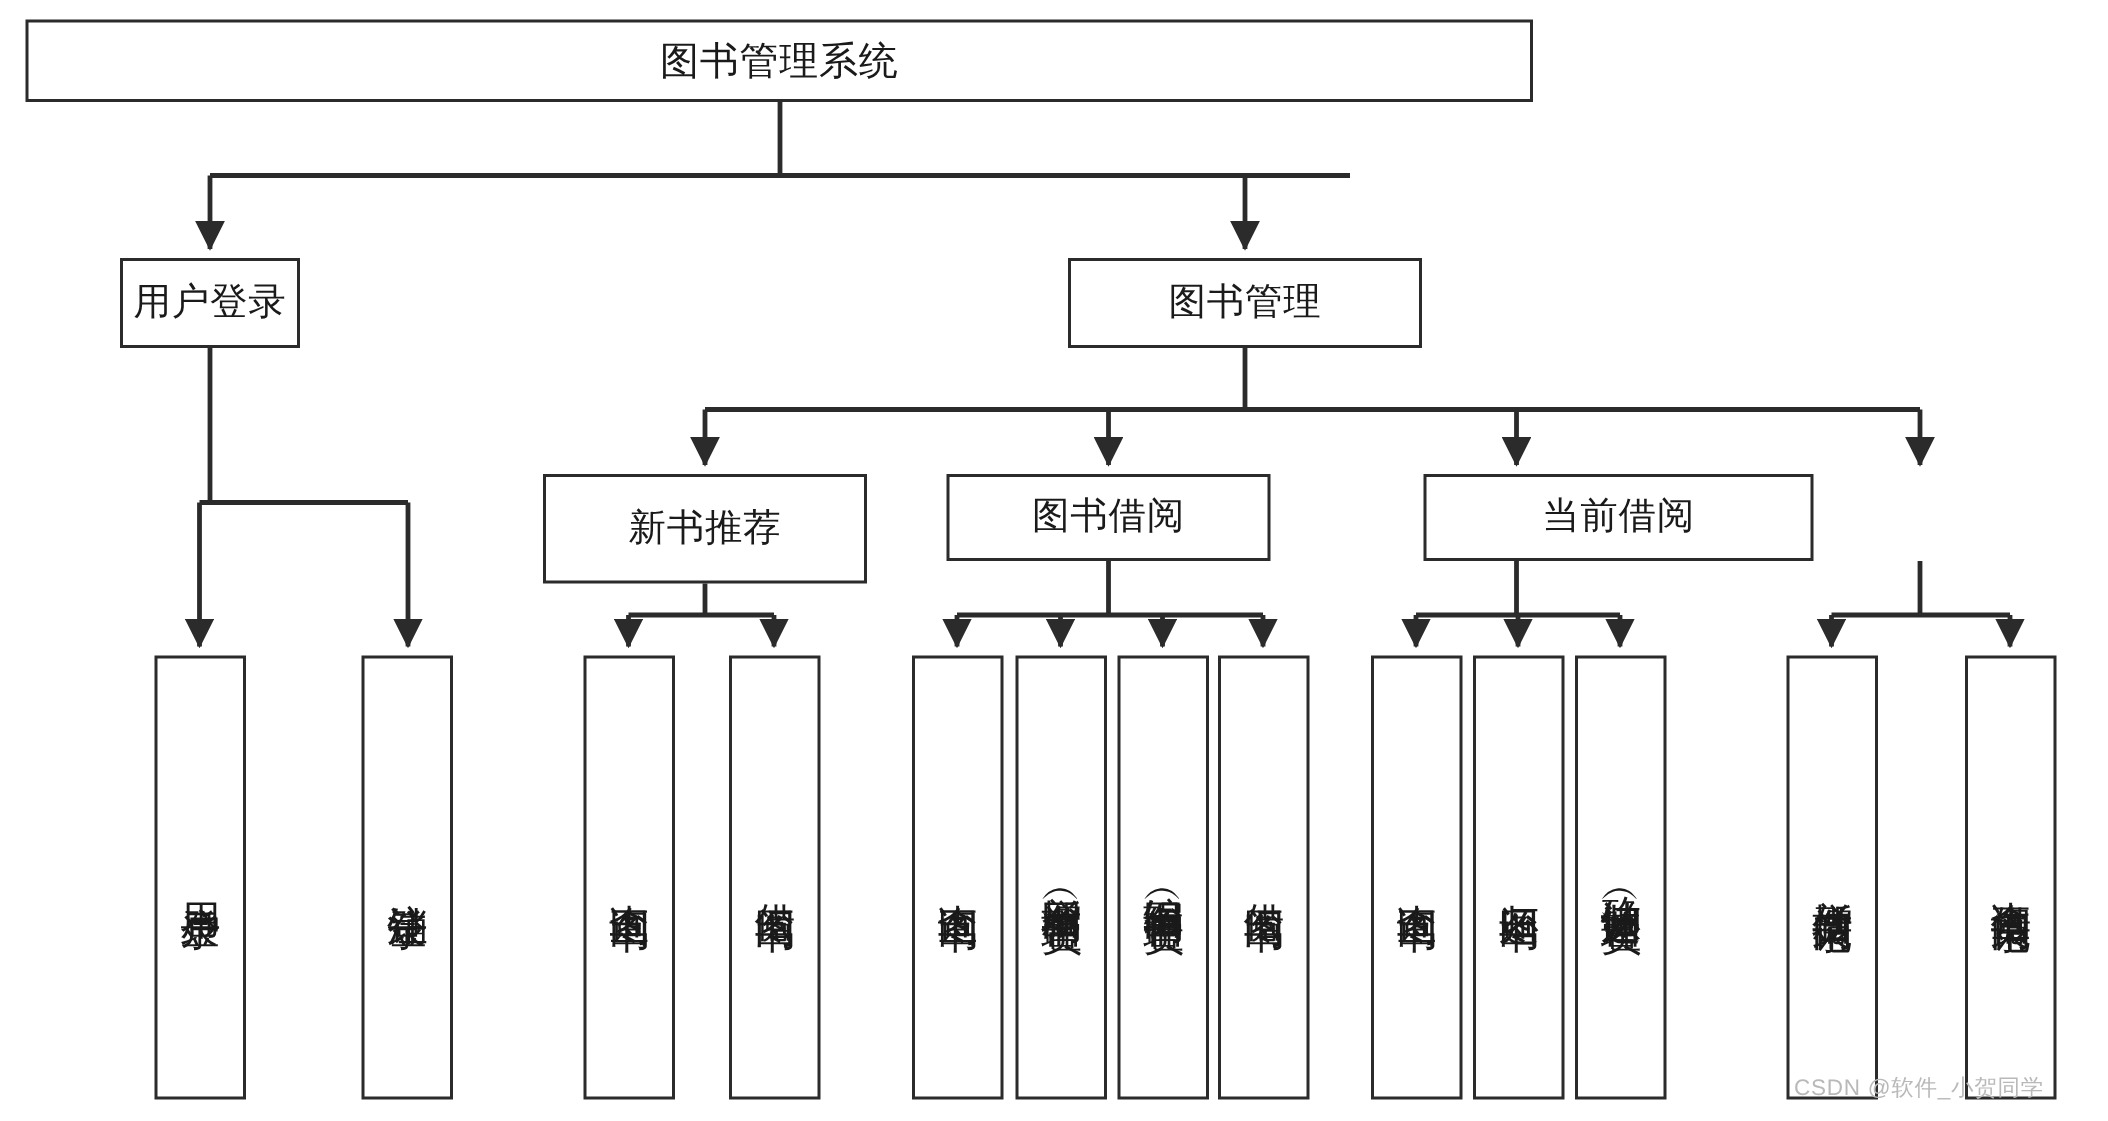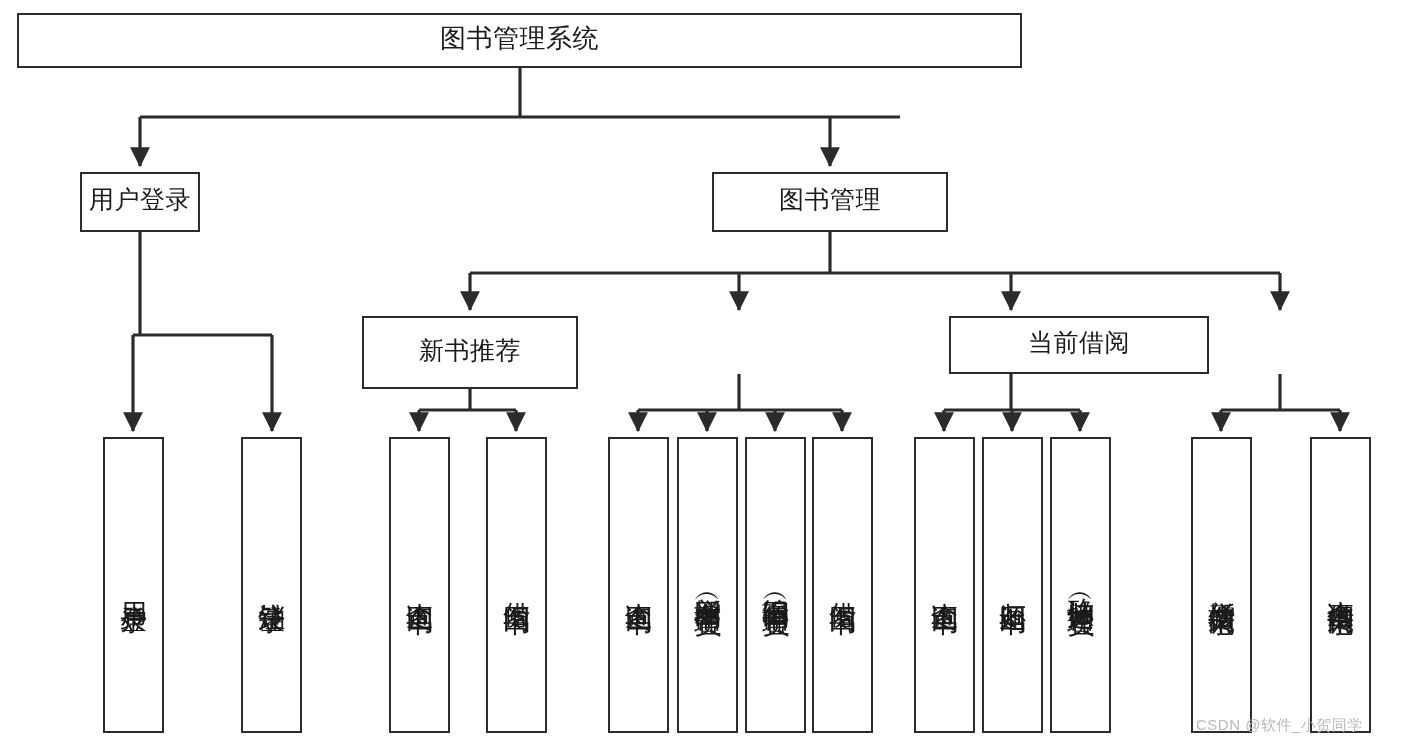--- a/index.html
+++ b/index.html
@@ -38,21 +38,20 @@
   .node .label {
     display: block;
     text-align: center;
     line-height: 1.18;
     white-space: nowrap;
   }
   
   .node.h .label {
     font-size: 25px;
     letter-spacing: 0.5px;
-    font-family: Liberation Mono, monospace;
   }
   .node.root .label {
     font-size: 26px;
   }
   
   .node.v {
     align-items: center;
     justify-content: center;
     padding: 6px 0;
   }
@@ -134,20 +133,23 @@
   <div class="node h" style="left:80px;top:172px;width:120px;height:60px;">
     <span class="label">用户登录</span>
   </div>
   <div class="node h" style="left:712px;top:172px;width:236px;height:60px;">
     <span class="label">图书管理</span>
   </div>
 
   <div class="node h" style="left:362px;top:316px;width:216px;height:73px;">
     <span class="label">新书推荐</span>
   </div>
+  <div class="node h" style="left:631px;top:316px;width:216px;height:58px;">
+    <span class="label">图书借阅</span>
+  </div>
   <div class="node h" style="left:949px;top:316px;width:260px;height:58px;">
     <span class="label">当前借阅</span>
   </div>
 
   <div class="node v" style="left:103px;top:437px;width:61px;height:296px;">
     <span class="label">用户登录</span>
   </div>
   <div class="node v" style="left:241px;top:437px;width:61px;height:296px;">
     <span class="label">注销登录</span>
   </div>

